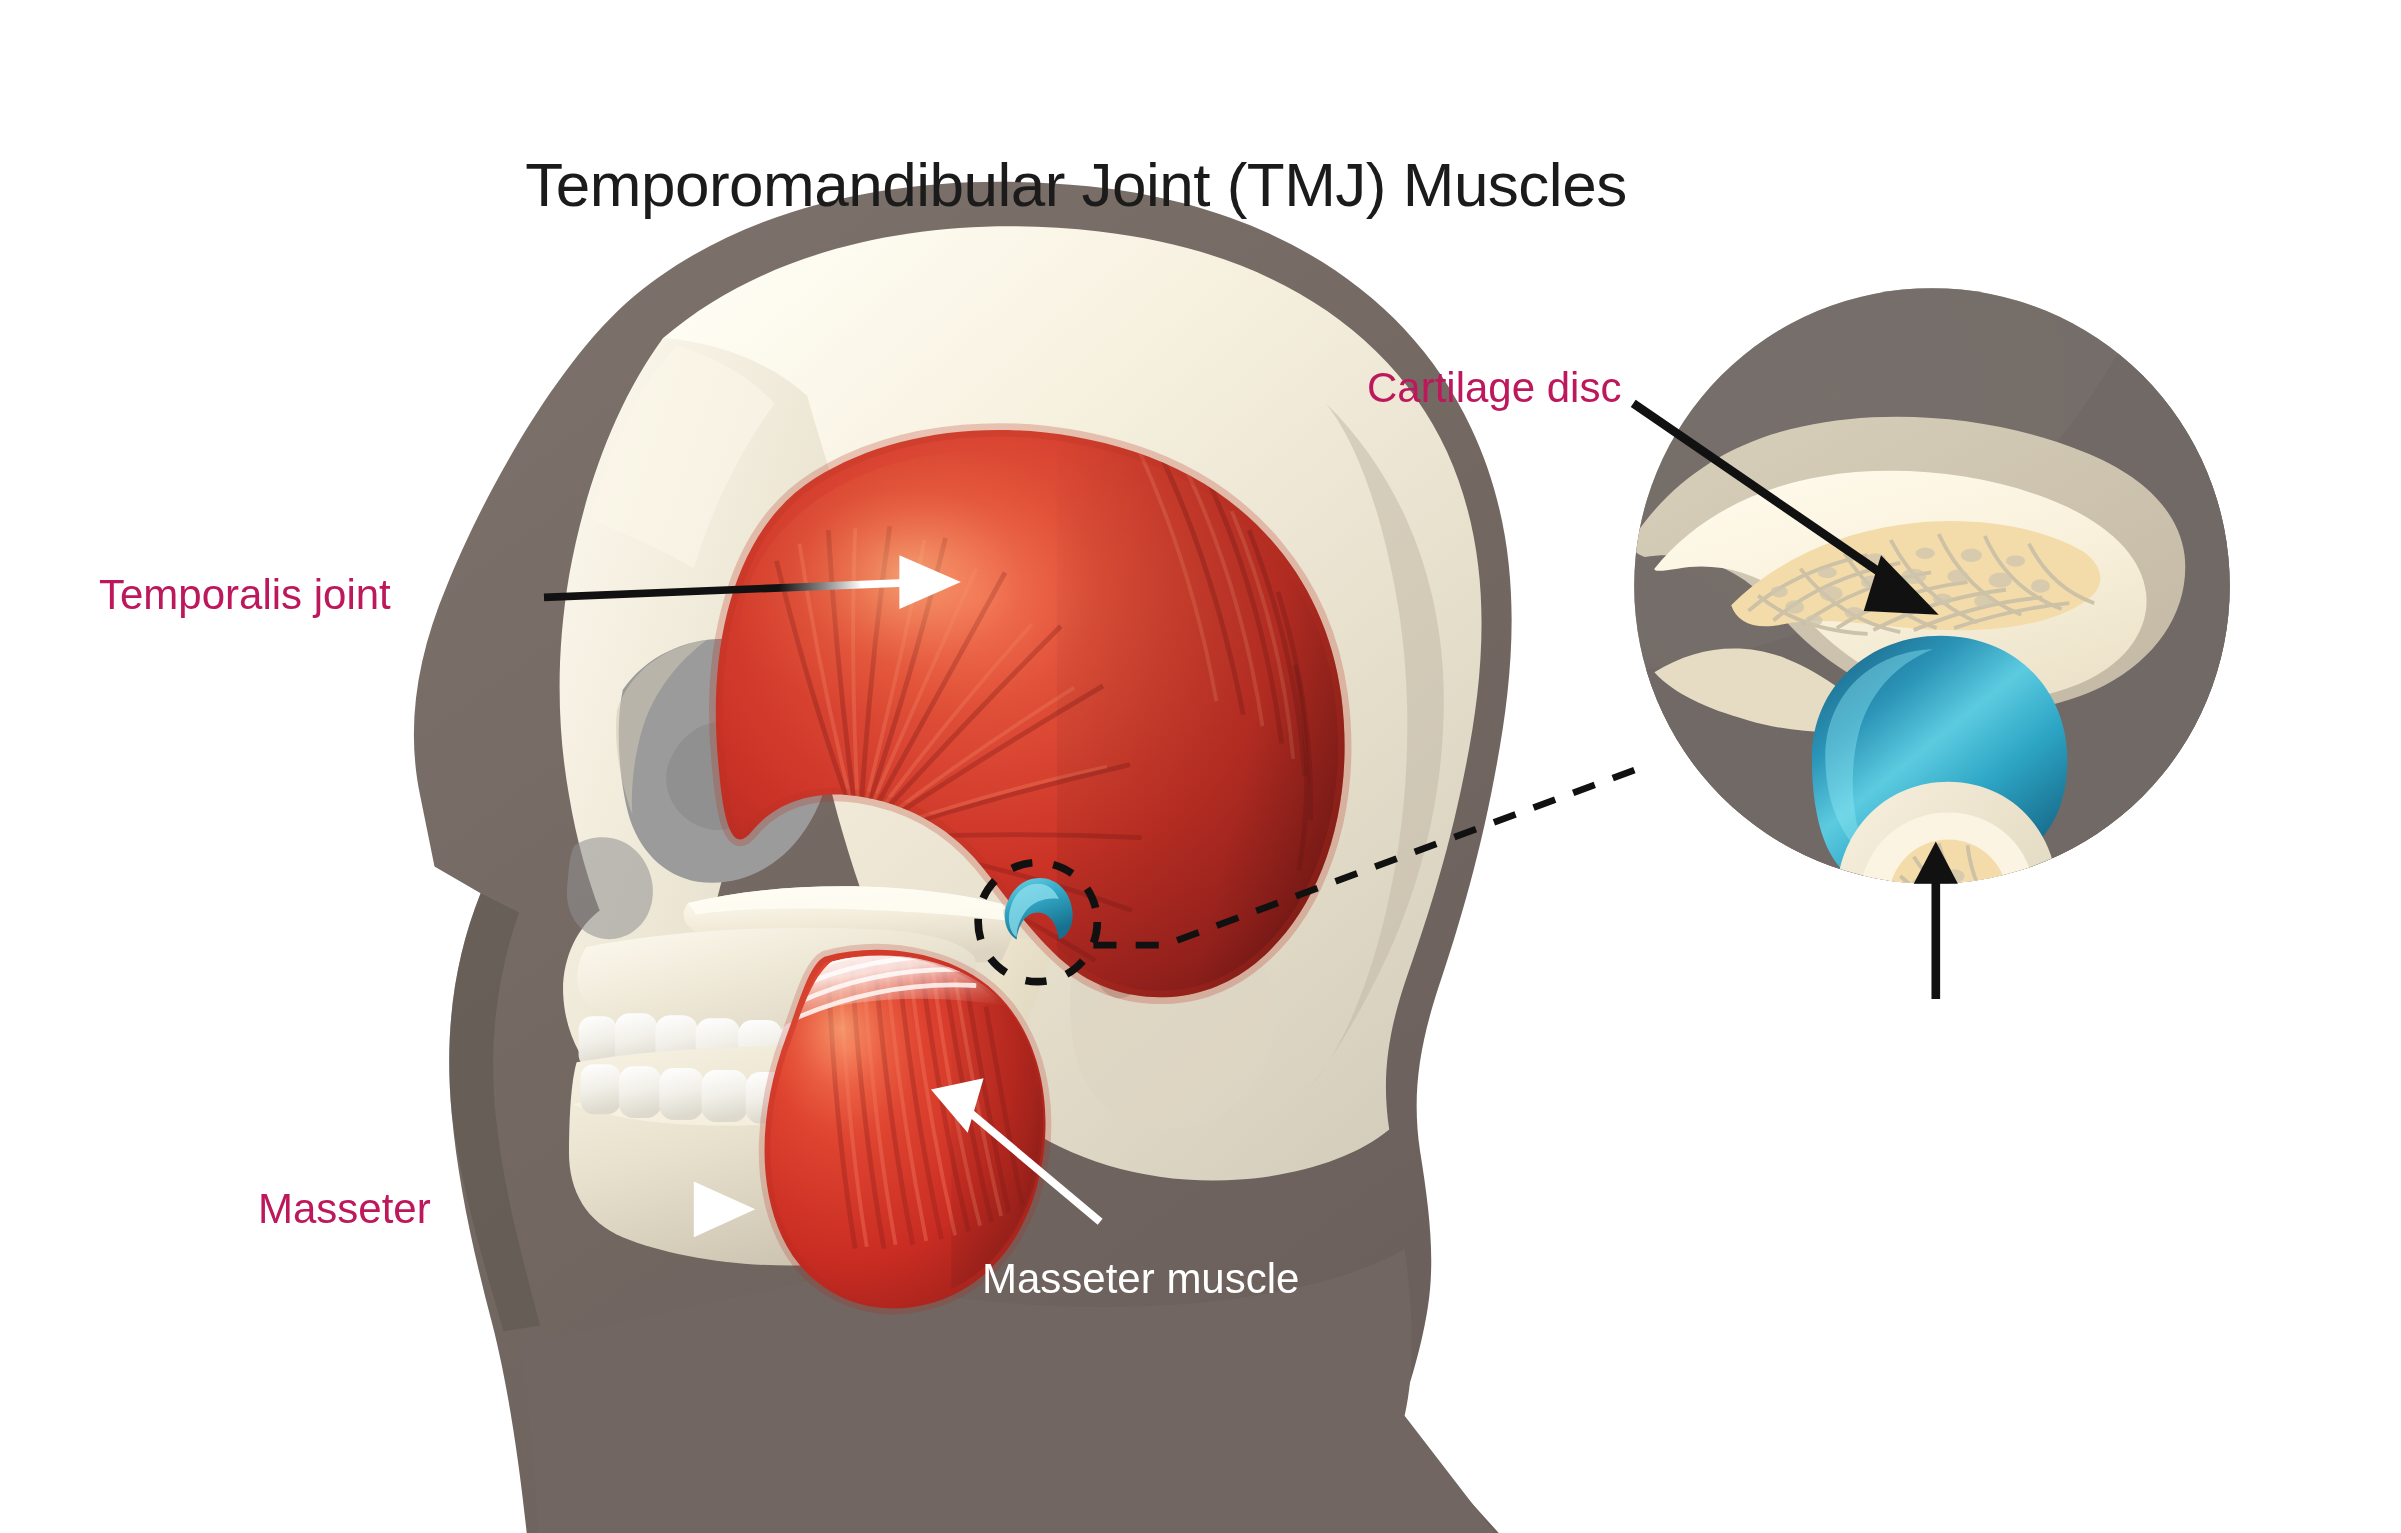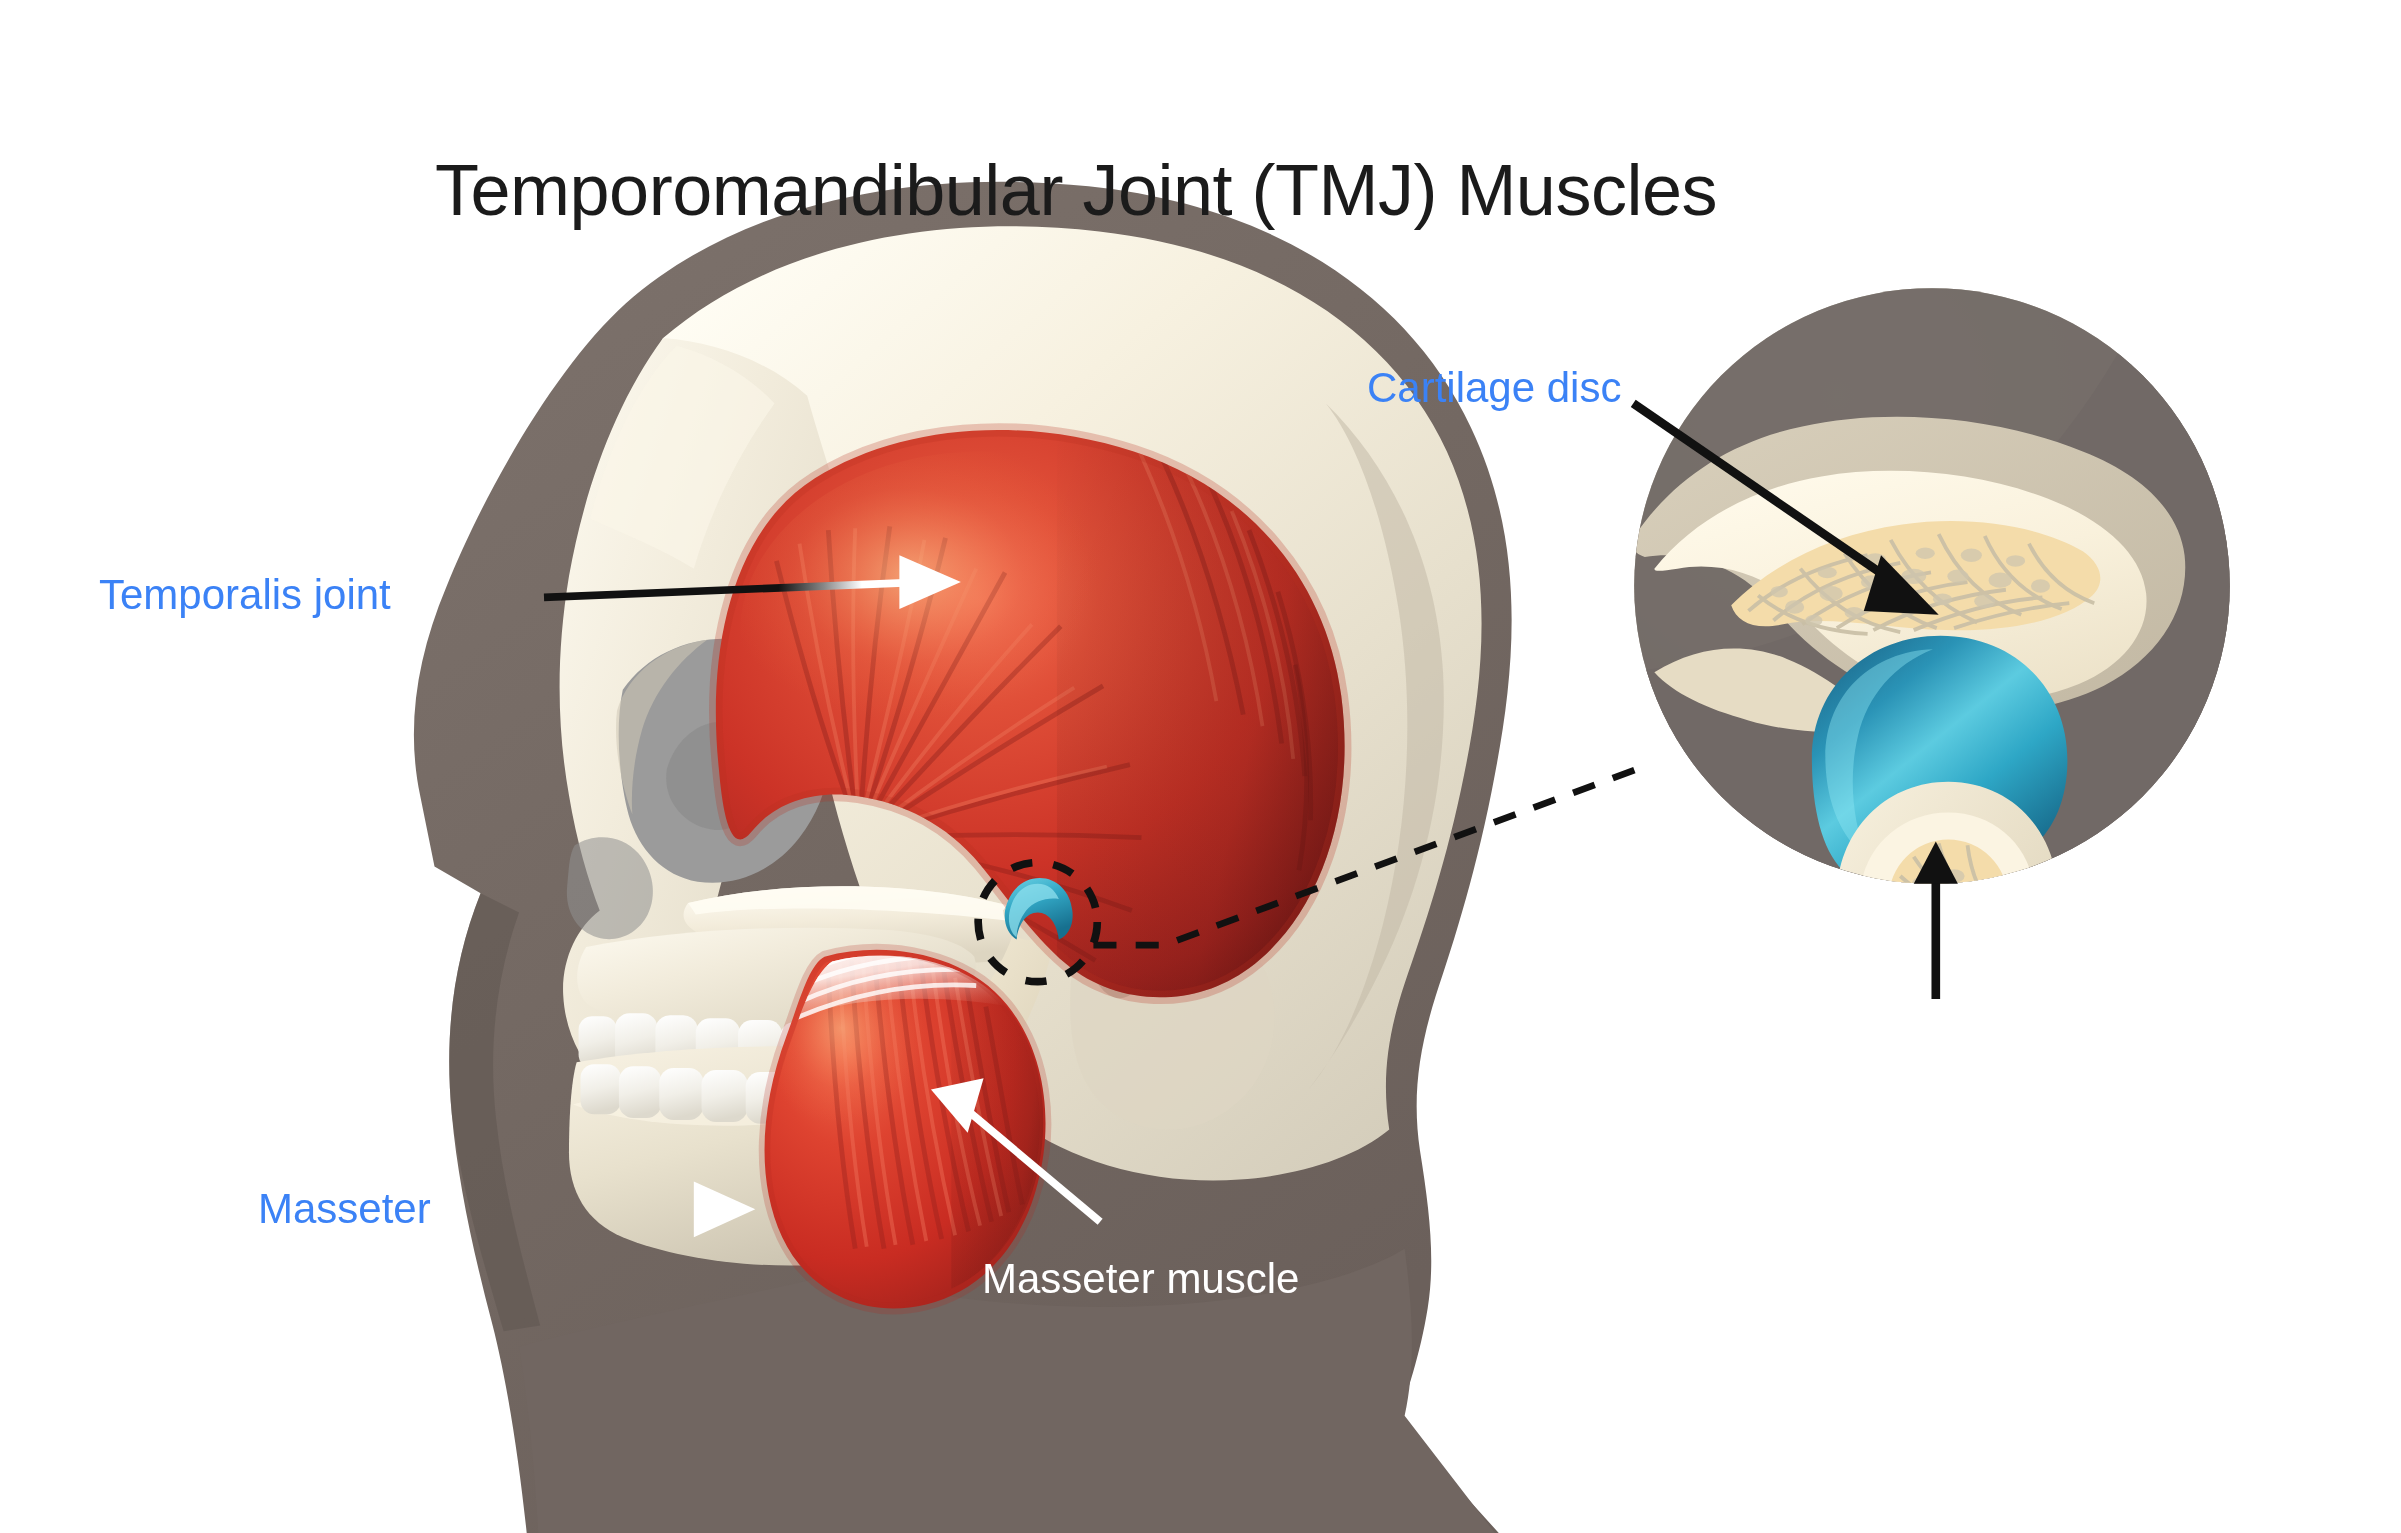--- a/index.html
+++ b/index.html
@@ -21,33 +21,33 @@
     width: 2402px;
     height: 1533px;
   }
   .title {
     position: absolute;
     left: 0;
     top: 149px;
     width: 2152px;
     text-align: center;
     font-family: "Liberation Sans", sans-serif;
-    font-size: 72px;
+    font-size: 62px;
     font-weight: 400;
     color: #1b1b1b;
     letter-spacing: -0.5px;
     white-space: nowrap;
   }
   .lbl {
     position: absolute;
     font-family: "Liberation Sans", sans-serif;
     font-size: 42px;
     font-weight: 400;
     white-space: nowrap;
-    color: #3b82f6;
+    color: #be185d;
     line-height: 1;
   }
   .lbl.white { color: #ffffff; }
   #lbl-temporalis { left: 99px; top: 574px; }
   #lbl-mandible   { left: 258px; top: 1188px; }
   #lbl-masseter   { left: 982px; top: 1241px; margin-top: 17px; }
   #lbl-cartilage  { left: 1367px; top: 367px; }
   #lbl-tmj        { left: 1645px; top: 1012px; }
 </style>
 </head>

